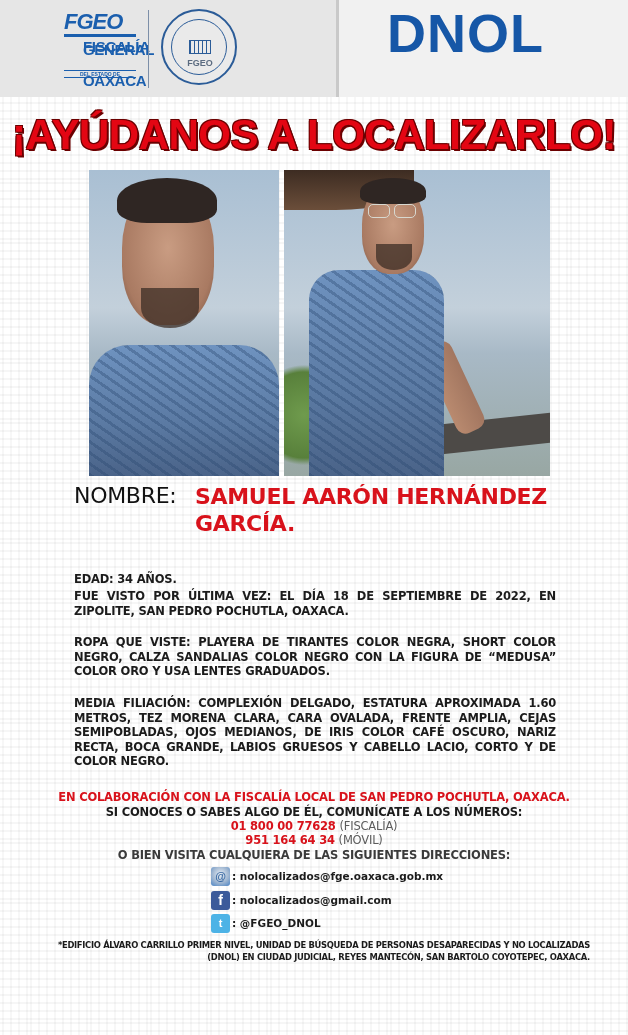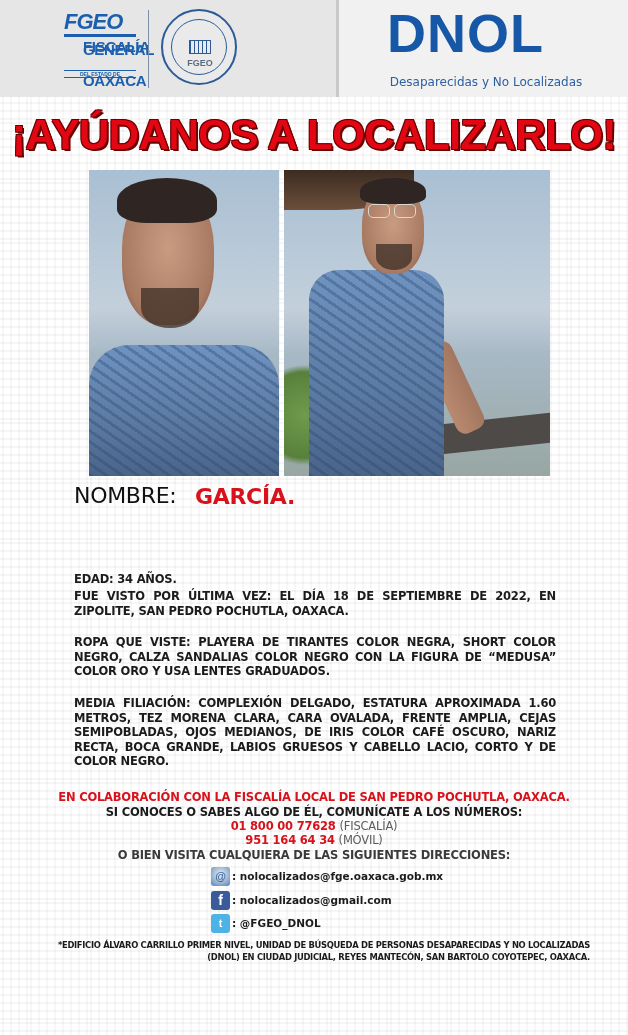--- a/index.html
+++ b/index.html
@@ -139,21 +139,20 @@
     <div class="divider-v"></div>
     <div class="seal">
       <div class="seal-inner">
         <div class="seal-building"></div>
         <div class="seal-text">FGEO</div>
       </div>
     </div>
   </div>
   <div class="right"></div>
   <div class="dnol-title">DNOL</div>
-  <div class="dnol-sub" style="top:76px">Desaparecidas y No Localizadas</div>
 </div>
 
 <div class="headline">¡AYÚDANOS A LOCALIZARLO!</div>
 
 <div class="photo photo1" title="Foto 1: hombre con barba y camisa azul estampada">
   <div class="p-palm" style="left:-20px;top:200px;width:90px;height:110px;"></div>
   <div class="p-shirt" style="left:0;top:175px;width:190px;height:131px;border-radius:40px 40px 0 0;"></div>
   <div class="p-head" style="left:33px;top:15px;width:92px;height:140px;"></div>
   <div class="p-hair" style="left:28px;top:8px;width:100px;height:45px;"></div>
   <div class="p-beard" style="left:52px;top:118px;width:58px;height:40px;"></div>
@@ -166,20 +165,21 @@
   <div class="p-shirt" style="left:25px;top:100px;width:135px;height:206px;border-radius:30px 30px 0 0;"></div>
   <div class="p-head" style="left:78px;top:14px;width:62px;height:90px;"></div>
   <div class="p-hair" style="left:76px;top:8px;width:66px;height:26px;"></div>
   <div class="p-glasses" style="left:84px;top:34px;width:22px;height:14px;"></div>
   <div class="p-glasses" style="left:110px;top:34px;width:22px;height:14px;"></div>
   <div class="p-beard" style="left:92px;top:74px;width:36px;height:26px;"></div>
 </div>
 
 <div class="name-label">NOMBRE:</div>
 <div class="name-value">
+  <div>SAMUEL AARÓN HERNÁNDEZ</div>
   <div>GARCÍA.</div>
 </div>
 
 <div class="info" style="top:572px">EDAD: 34 AÑOS.</div>
 <div class="info" style="top:589px">FUE VISTO POR ÚLTIMA VEZ: EL DÍA 18 DE SEPTIEMBRE DE 2022, EN ZIPOLITE, SAN PEDRO POCHUTLA, OAXACA.</div>
 <div class="info" style="top:635px">ROPA QUE VISTE: PLAYERA DE TIRANTES COLOR NEGRA, SHORT COLOR NEGRO, CALZA SANDALIAS COLOR NEGRO CON LA FIGURA DE “MEDUSA” COLOR ORO Y USA LENTES GRADUADOS.</div>
 <div class="info" style="top:696px">MEDIA FILIACIÓN: COMPLEXIÓN DELGADO, ESTATURA APROXIMADA 1.60 METROS, TEZ MORENA CLARA, CARA OVALADA, FRENTE AMPLIA, CEJAS SEMIPOBLADAS, OJOS MEDIANOS, DE IRIS COLOR CAFÉ OSCURO, NARIZ RECTA, BOCA GRANDE, LABIOS GRUESOS Y CABELLO LACIO, CORTO Y DE COLOR NEGRO.</div>
 
 <div class="center-line red" style="top:790px">EN COLABORACIÓN CON LA FISCALÍA LOCAL DE SAN PEDRO POCHUTLA, OAXACA.</div>
 <div class="center-line dark" style="top:805px">SI CONOCES O SABES ALGO DE ÉL, COMUNÍCATE A LOS NÚMEROS:</div>

